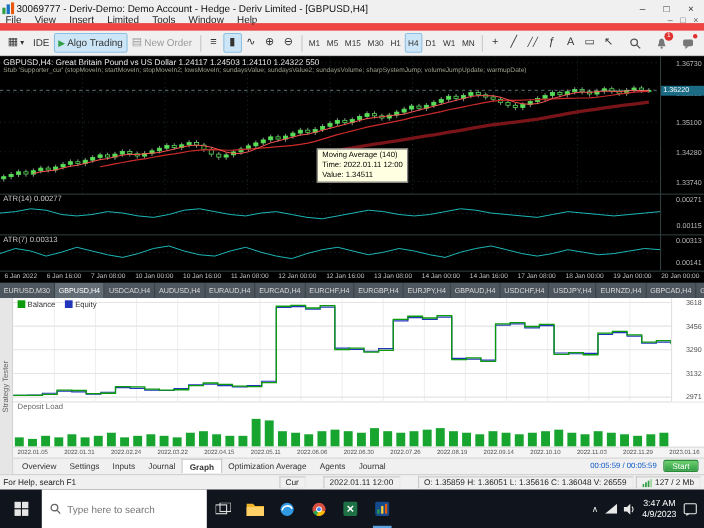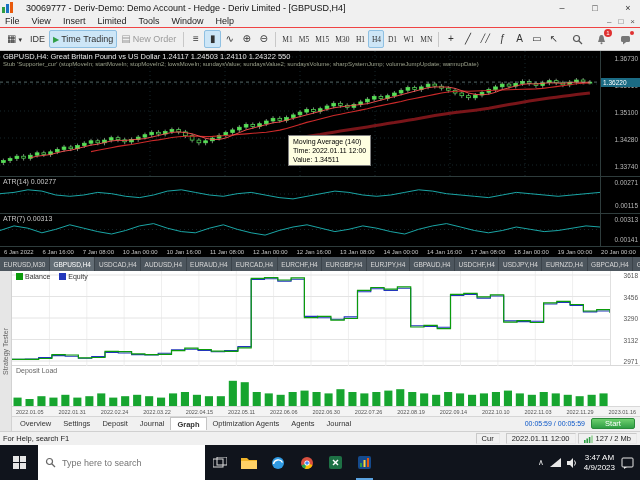--- a/index.html
+++ b/index.html
@@ -1,26 +1,26 @@
 <!DOCTYPE html>
 <html><head>
 <meta charset="utf-8">
 <style>
   *{box-sizing:border-box;margin:0;padding:0;}
   html,body{width:640px;height:480px;overflow:hidden;background:#000;
     font-family:"Liberation Sans","DejaVu Sans",sans-serif;}
   .app{width:640px;height:480px;position:relative;background:#f0f0f0;}
 
   
-  .titlebar{height:15px;background:#f0f0f0;display:flex;align-items:center;gap:13px;padding:0 2px;font-size:9px;color:#111;}
+  .titlebar{height:15px;background:#f0f0f0;display:flex;align-items:center;gap:2px;padding:0 2px;font-size:9px;color:#111;}
   .title{flex:1;white-space:nowrap;overflow:hidden;}
   .winbtn{width:20px;height:13px;display:flex;align-items:center;justify-content:center;font-size:9px;color:#333;}
 
   
-  .menubar{height:13px;background:#f0f0f0;display:flex;align-items:center;font-size:9px;border-bottom:1px solid #ef4444;padding-left:5px;}
+  .menubar{height:13px;background:#f0f0f0;display:flex;align-items:center;font-size:9px;border-bottom:7px solid #ef4444;padding-left:5px;}
   #menuItems{display:flex;gap:12px;}
   .menu-item{color:#222;}
   .menu-right{margin-left:auto;display:flex;gap:7px;padding-right:5px;color:#555;font-size:8px;}
 
   
   .toolbar{height:23px;background:#f0f0f0;border-bottom:1px solid #c6c6c6;display:flex;align-items:center;padding:0 3px;font-size:9px;}
   .tb-btn{height:18px;min-width:17px;padding:0 3px;display:flex;align-items:center;justify-content:center;gap:2px;border:1px solid transparent;border-radius:2px;color:#333;white-space:nowrap;}
   .tb-btn.active{background:#cde6f7;border-color:#8fc0e2;}
   .tb-btn.disabled{color:#9a9a9a;}
   .tb-sep{width:1px;height:15px;background:#c8c8c8;margin:0 3px;}
@@ -68,31 +68,31 @@
   .deposit-row{position:relative;height:41px;background:#fff;border-bottom:1px solid #d8d8d8;}
   .deposit-label{position:absolute;left:4px;top:1px;font-size:7px;color:#666;z-index:3;}
   #depositSvg{position:absolute;left:0;bottom:0;}
   .dates-row{height:9px;background:#f4f4f4;display:flex;justify-content:space-between;align-items:center;padding:0 4px;}
   .date-label{font-size:5.5px;color:#555;white-space:nowrap;}
   .tester-tabs{height:14px;background:#f0f0f0;border-top:1px solid #d6d6d6;display:flex;align-items:center;padding:0 2px;}
   #testerTabs{display:flex;height:100%;}
   .t-tab{display:flex;align-items:center;padding:0 6px;font-size:7.5px;color:#333;height:100%;}
   .t-tab.active{font-weight:bold;background:#fff;border:1px solid #c4c4c4;border-bottom:none;}
   .tester-time{margin-left:auto;color:#0b57c8;font-size:7px;white-space:nowrap;}
-  .start-btn{width:44px;height:11px;margin:0 3px 0 6px;background:linear-gradient(#6fd06f,#2f9e44);border:1px solid #2a8a3a;border-radius:2px;color:#fff;font-size:7.5px;display:flex;align-items:center;justify-content:center;}
+  .start-btn{width:32px;height:11px;margin:0 3px 0 6px;background:linear-gradient(#6fd06f,#2f9e44);border:1px solid #2a8a3a;border-radius:2px;color:#fff;font-size:7.5px;display:flex;align-items:center;justify-content:center;}
 
   
   .statusbar{height:14px;background:#f0f0f0;border-top:1px solid #d0d0d0;display:flex;align-items:center;gap:2px;padding:0 3px;font-size:7.5px;color:#222;}
   .sb-help{flex:1;white-space:nowrap;}
   .sb-field{border:1px solid #c9c9c9;border-bottom-color:#e8e8e8;border-right-color:#e8e8e8;padding:0 5px;height:11px;display:flex;align-items:center;gap:3px;white-space:nowrap;background:#f0f0f0;}
 
   
   .taskbar{height:35px;background:#10141c;display:flex;align-items:stretch;color:#fff;}
   .tb-start{width:38px;display:flex;align-items:center;justify-content:center;}
-  .search-box{width:167px;background:#fff;display:flex;align-items:center;gap:6px;padding:0 7px;}
+  .search-box{width:150px;background:#fff;display:flex;align-items:center;gap:6px;padding:0 7px;}
   .search-box input{border:none;outline:none;font-size:9px;color:#444;width:130px;background:transparent;font-family:inherit;}
   .task-icons{display:flex;align-items:stretch;}
   .task-icon{width:29px;display:flex;align-items:center;justify-content:center;position:relative;}
   .task-icon.open::after{content:"";position:absolute;bottom:0;left:6px;right:6px;height:2px;background:#5aa2e0;}
   .tray{margin-left:auto;display:flex;align-items:center;gap:6px;padding-right:6px;}
   .tray-glyph{font-size:8px;color:#e8e8e8;}
   .clock{text-align:center;font-size:8px;line-height:1.25;color:#fff;}
 </style>
 </head>
 <body>
@@ -129,21 +129,21 @@
   </div>
 
   <div class="toolbar">
     <span class="tb-btn">
       <span class="glyph">▦</span>
       <span class="glyph" style="font-size:7px;">▾</span>
     </span>
     <span class="tb-btn">IDE</span>
     <span class="tb-btn active">
       <span class="play-glyph">▶</span>
-      <span>Time Trading</span>
+      <span>Algo Trading</span>
     </span>
     <span class="tb-btn disabled">
       <span class="glyph">▤</span>
       <span>New Order</span>
     </span>
     <span class="tb-sep"></span>
     <span class="tb-btn">
         <span class="glyph">≡</span>
       </span>
     <span class="tb-btn active">
@@ -152,21 +152,21 @@
     <span class="tb-btn">
         <span class="glyph">∿</span>
       </span>
     <span class="tb-btn">
         <span class="glyph">⊕</span>
       </span>
     <span class="tb-btn">
         <span class="glyph">⊖</span>
       </span>
     <span class="tb-sep"></span>
-    <span id="tfGroup" style="display:flex;font-family:Liberation Serif, serif;">
+    <span id="tfGroup" style="display:flex;">
         <span class="tb-btn tf-btn">M1</span>
         <span class="tb-btn tf-btn">M5</span>
         <span class="tb-btn tf-btn">M15</span>
         <span class="tb-btn tf-btn">M30</span>
         <span class="tb-btn tf-btn">H1</span>
         <span class="tb-btn tf-btn active">H4</span>
         <span class="tb-btn tf-btn">D1</span>
         <span class="tb-btn tf-btn">W1</span>
         <span class="tb-btn tf-btn">MN</span>
       </span>
@@ -595,38 +595,39 @@
           <span class="date-label">2022.09.14</span>
           <span class="date-label">2022.10.10</span>
           <span class="date-label">2022.11.03</span>
           <span class="date-label">2022.11.29</span>
           <span class="date-label">2023.01.16</span>
         </div>
       <div class="tester-tabs">
         <span id="testerTabs">
             <span class="t-tab">Overview</span>
             <span class="t-tab">Settings</span>
-            <span class="t-tab">Deposit</span>
+            <span class="t-tab">Inputs</span>
             <span class="t-tab">Journal</span>
             <span class="t-tab active">Graph</span>
-            <span class="t-tab">Optimization Agents</span>
+            <span class="t-tab">Optimization Average</span>
             <span class="t-tab">Agents</span>
             <span class="t-tab">Journal</span>
           </span>
         <span class="tester-time">00:05:59 / 00:05:59</span>
         <span class="start-btn">Start</span>
       </div>
     </div>
   </div>
 
   <div class="statusbar">
     <span class="sb-help">For Help, search F1</span>
-    <span id="statusFields" style="display:flex;gap:6px;">
+    <span id="statusFields" style="display:flex;gap:16px;">
         <span class="sb-field">Cur</span>
         <span class="sb-field">2022.01.11 12:00</span>
+        <span class="sb-field">O: 1.35859   H: 1.36051   L: 1.35616   C: 1.36048   V: 26559</span>
       </span>
     <span class="sb-field">
       <svg width="9" height="8">
           <rect x="0" y="5" width="1.6" height="3" fill="#2f9e44"></rect>
           <rect x="2.4" y="3.5" width="1.6" height="4.5" fill="#2f9e44"></rect>
           <rect x="4.8" y="2" width="1.6" height="6" fill="#2f9e44"></rect>
           <rect x="7.2" y="0.5" width="1.6" height="7.5" fill="#9ad29a"></rect>
         </svg>
       <span>127 / 2 Mb</span>
     </span>

